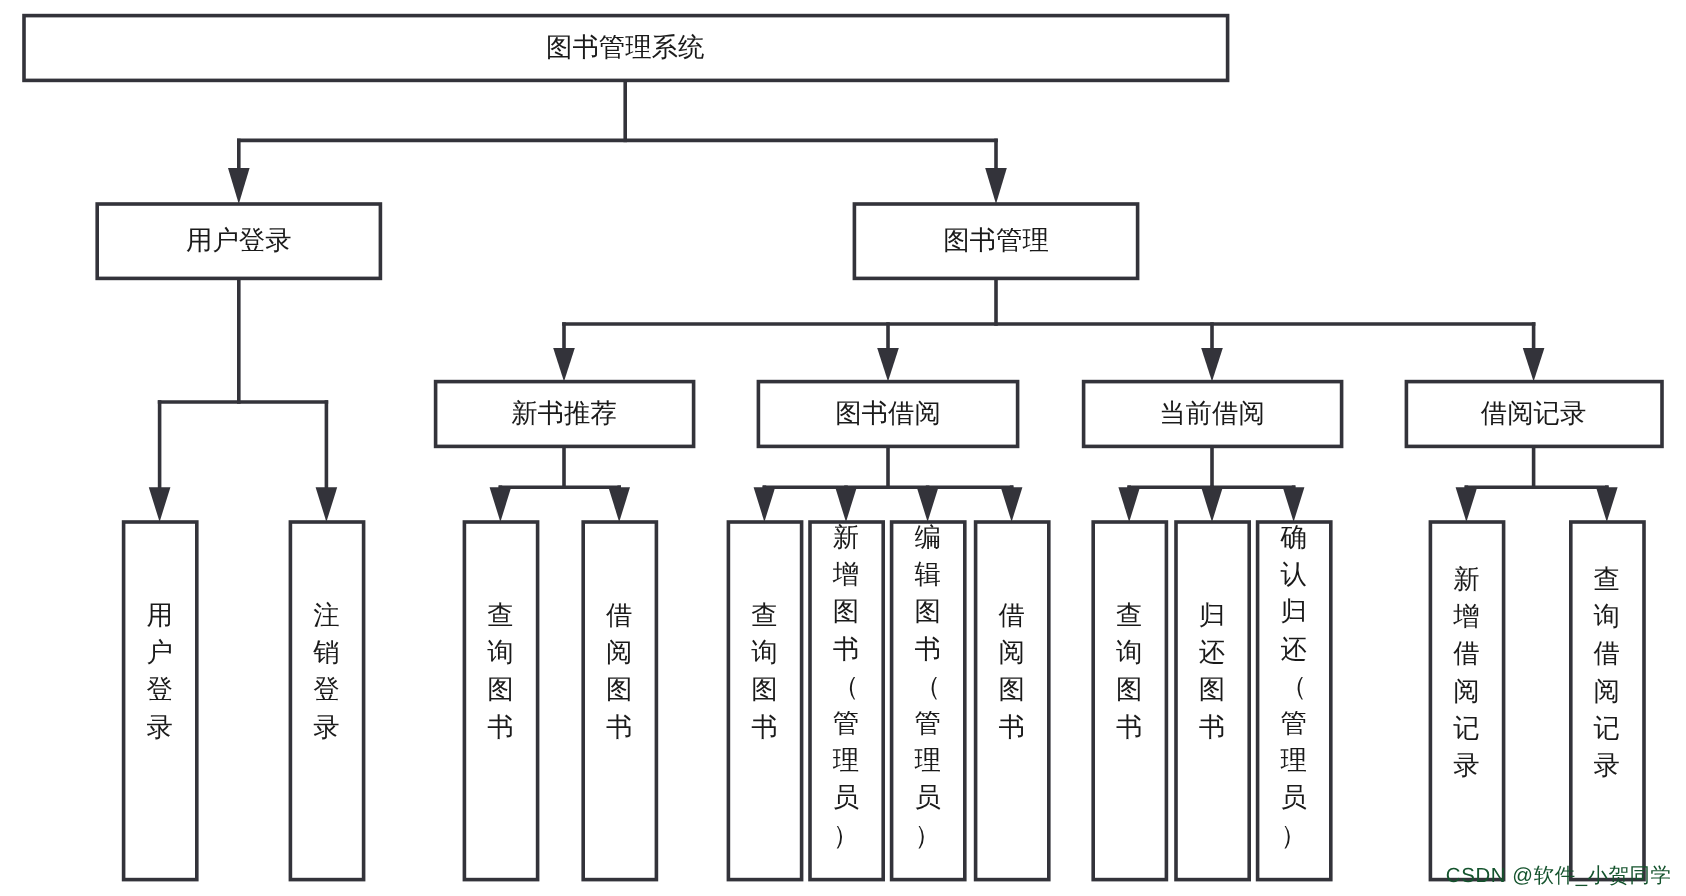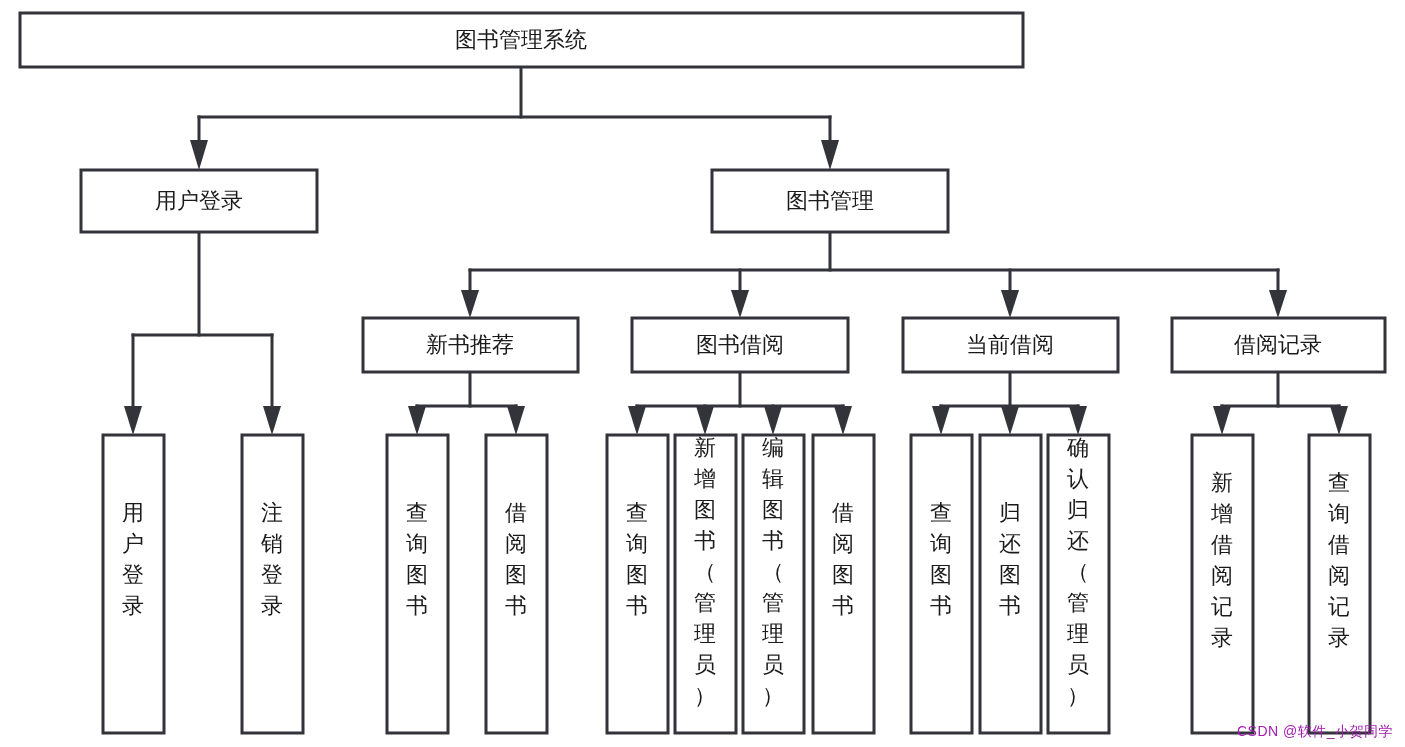--- a/index.html
+++ b/index.html
@@ -45,22 +45,22 @@
     font-family: "Liberation Sans", "DejaVu Sans", sans-serif;
     fill: #1a1a1a;
     font-size: 22px;
     text-anchor: middle;
   }
   .watermark {
     position: absolute;
     right: 12px;
     bottom: 6px;
     font-family: "Liberation Sans", "DejaVu Sans", sans-serif;
-    font-size: 14px;
-    color: #a21caf;
+    font-size: 17px;
+    color: #14532d;
     letter-spacing: 0.5px;
     white-space: nowrap;
     pointer-events: none;
     text-align: center;
   }
 </style>
 </head>
 <body>
 
 <svg id="diagram" viewBox="0 0 1405 747">

